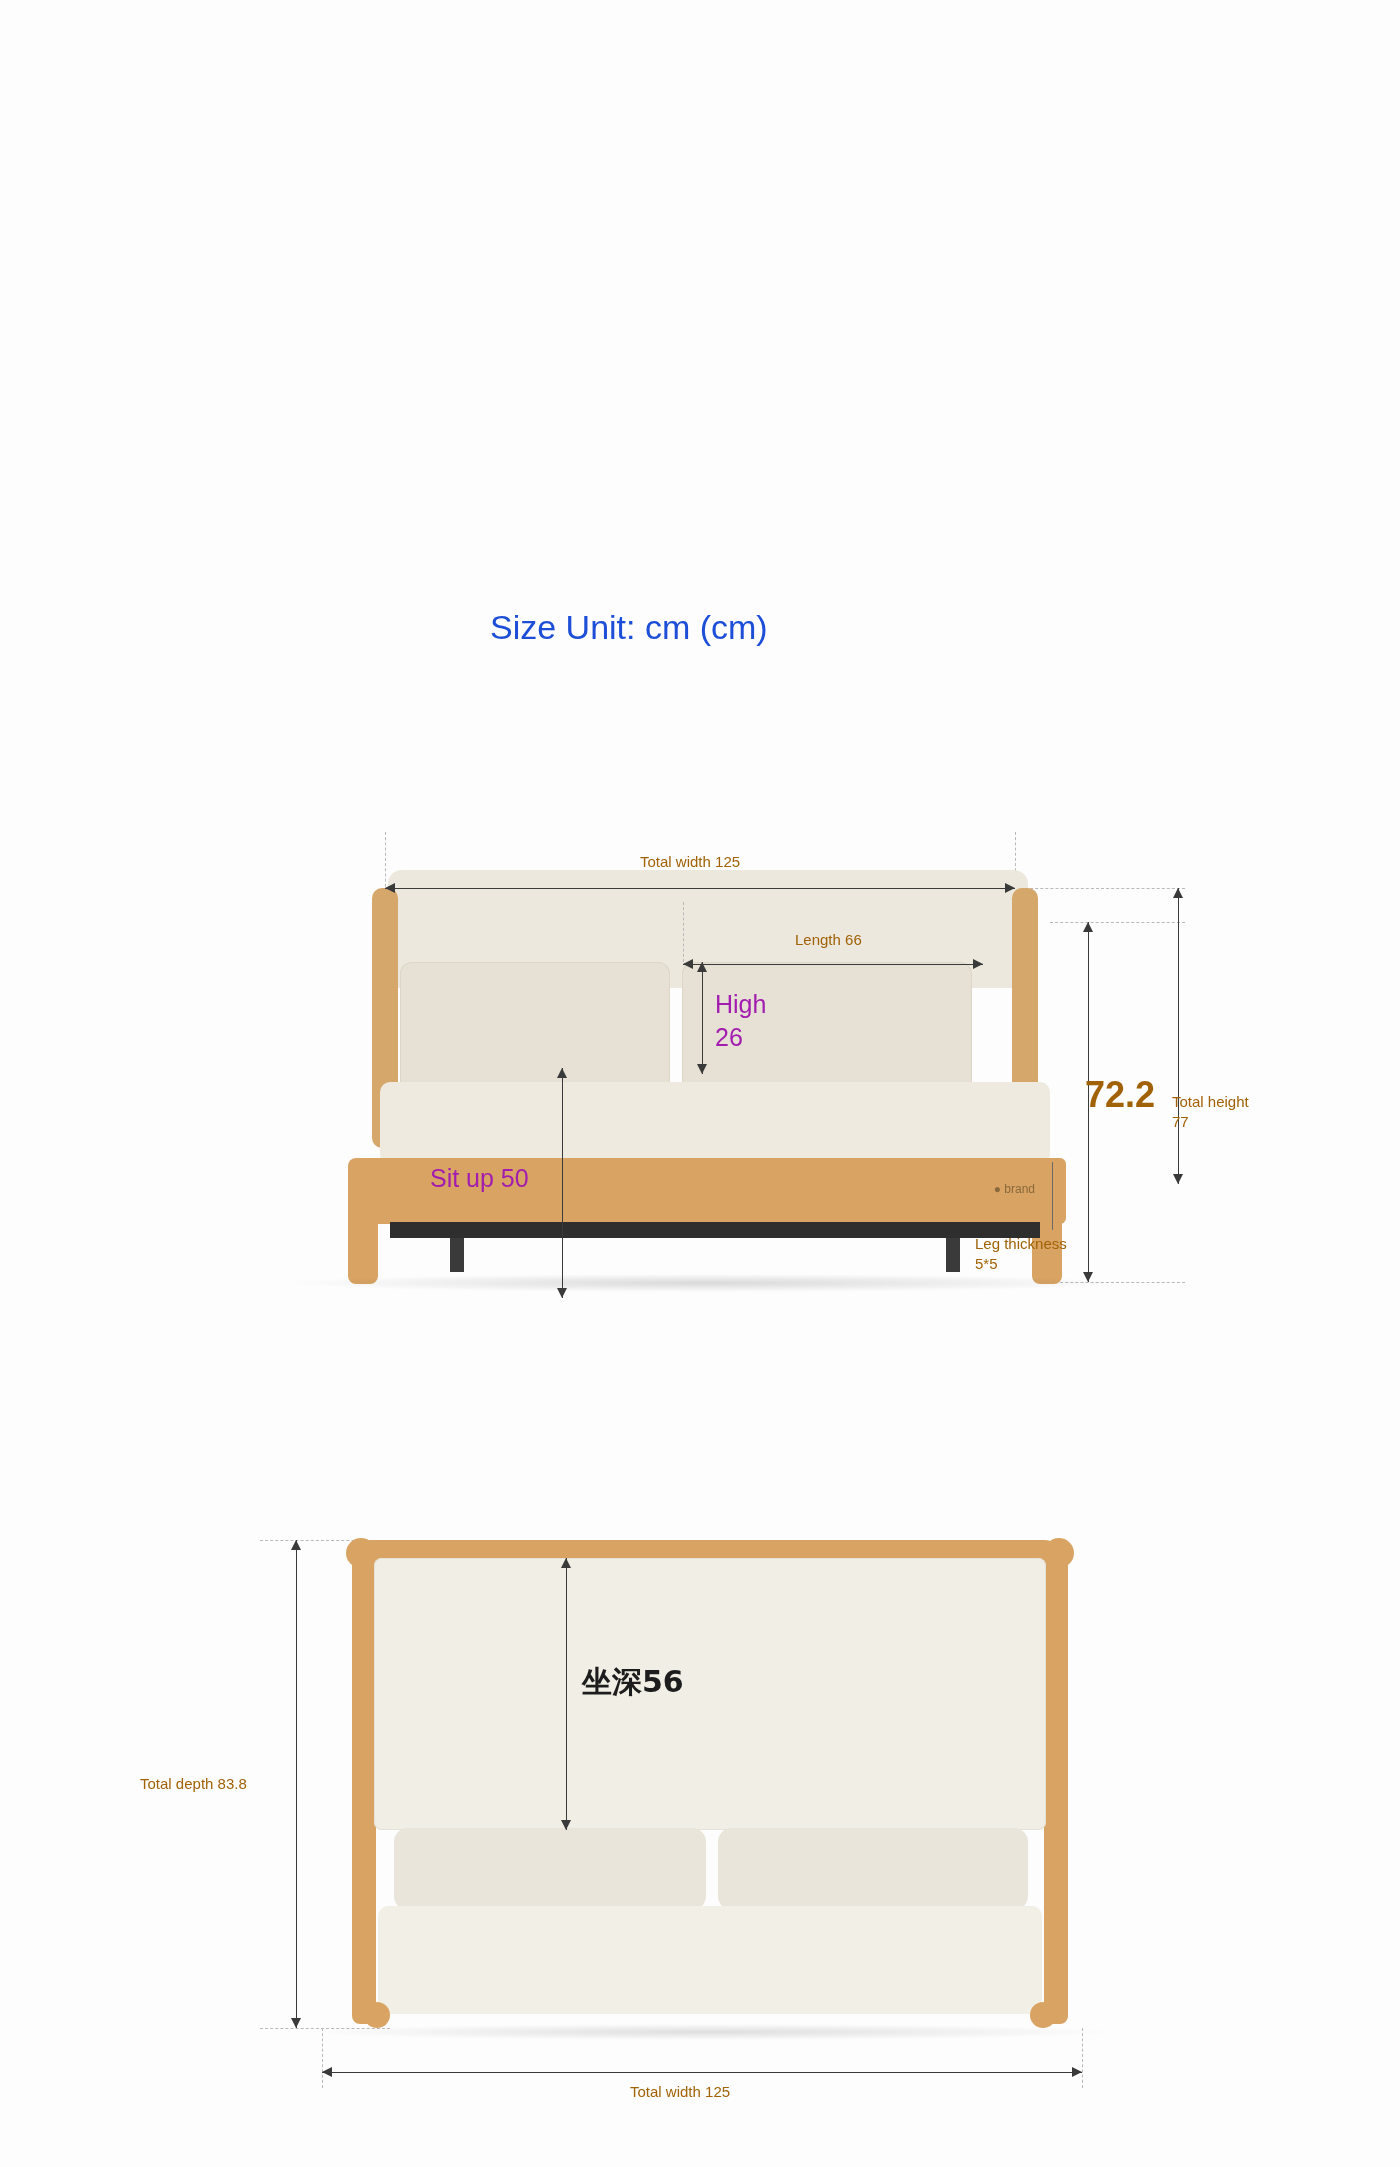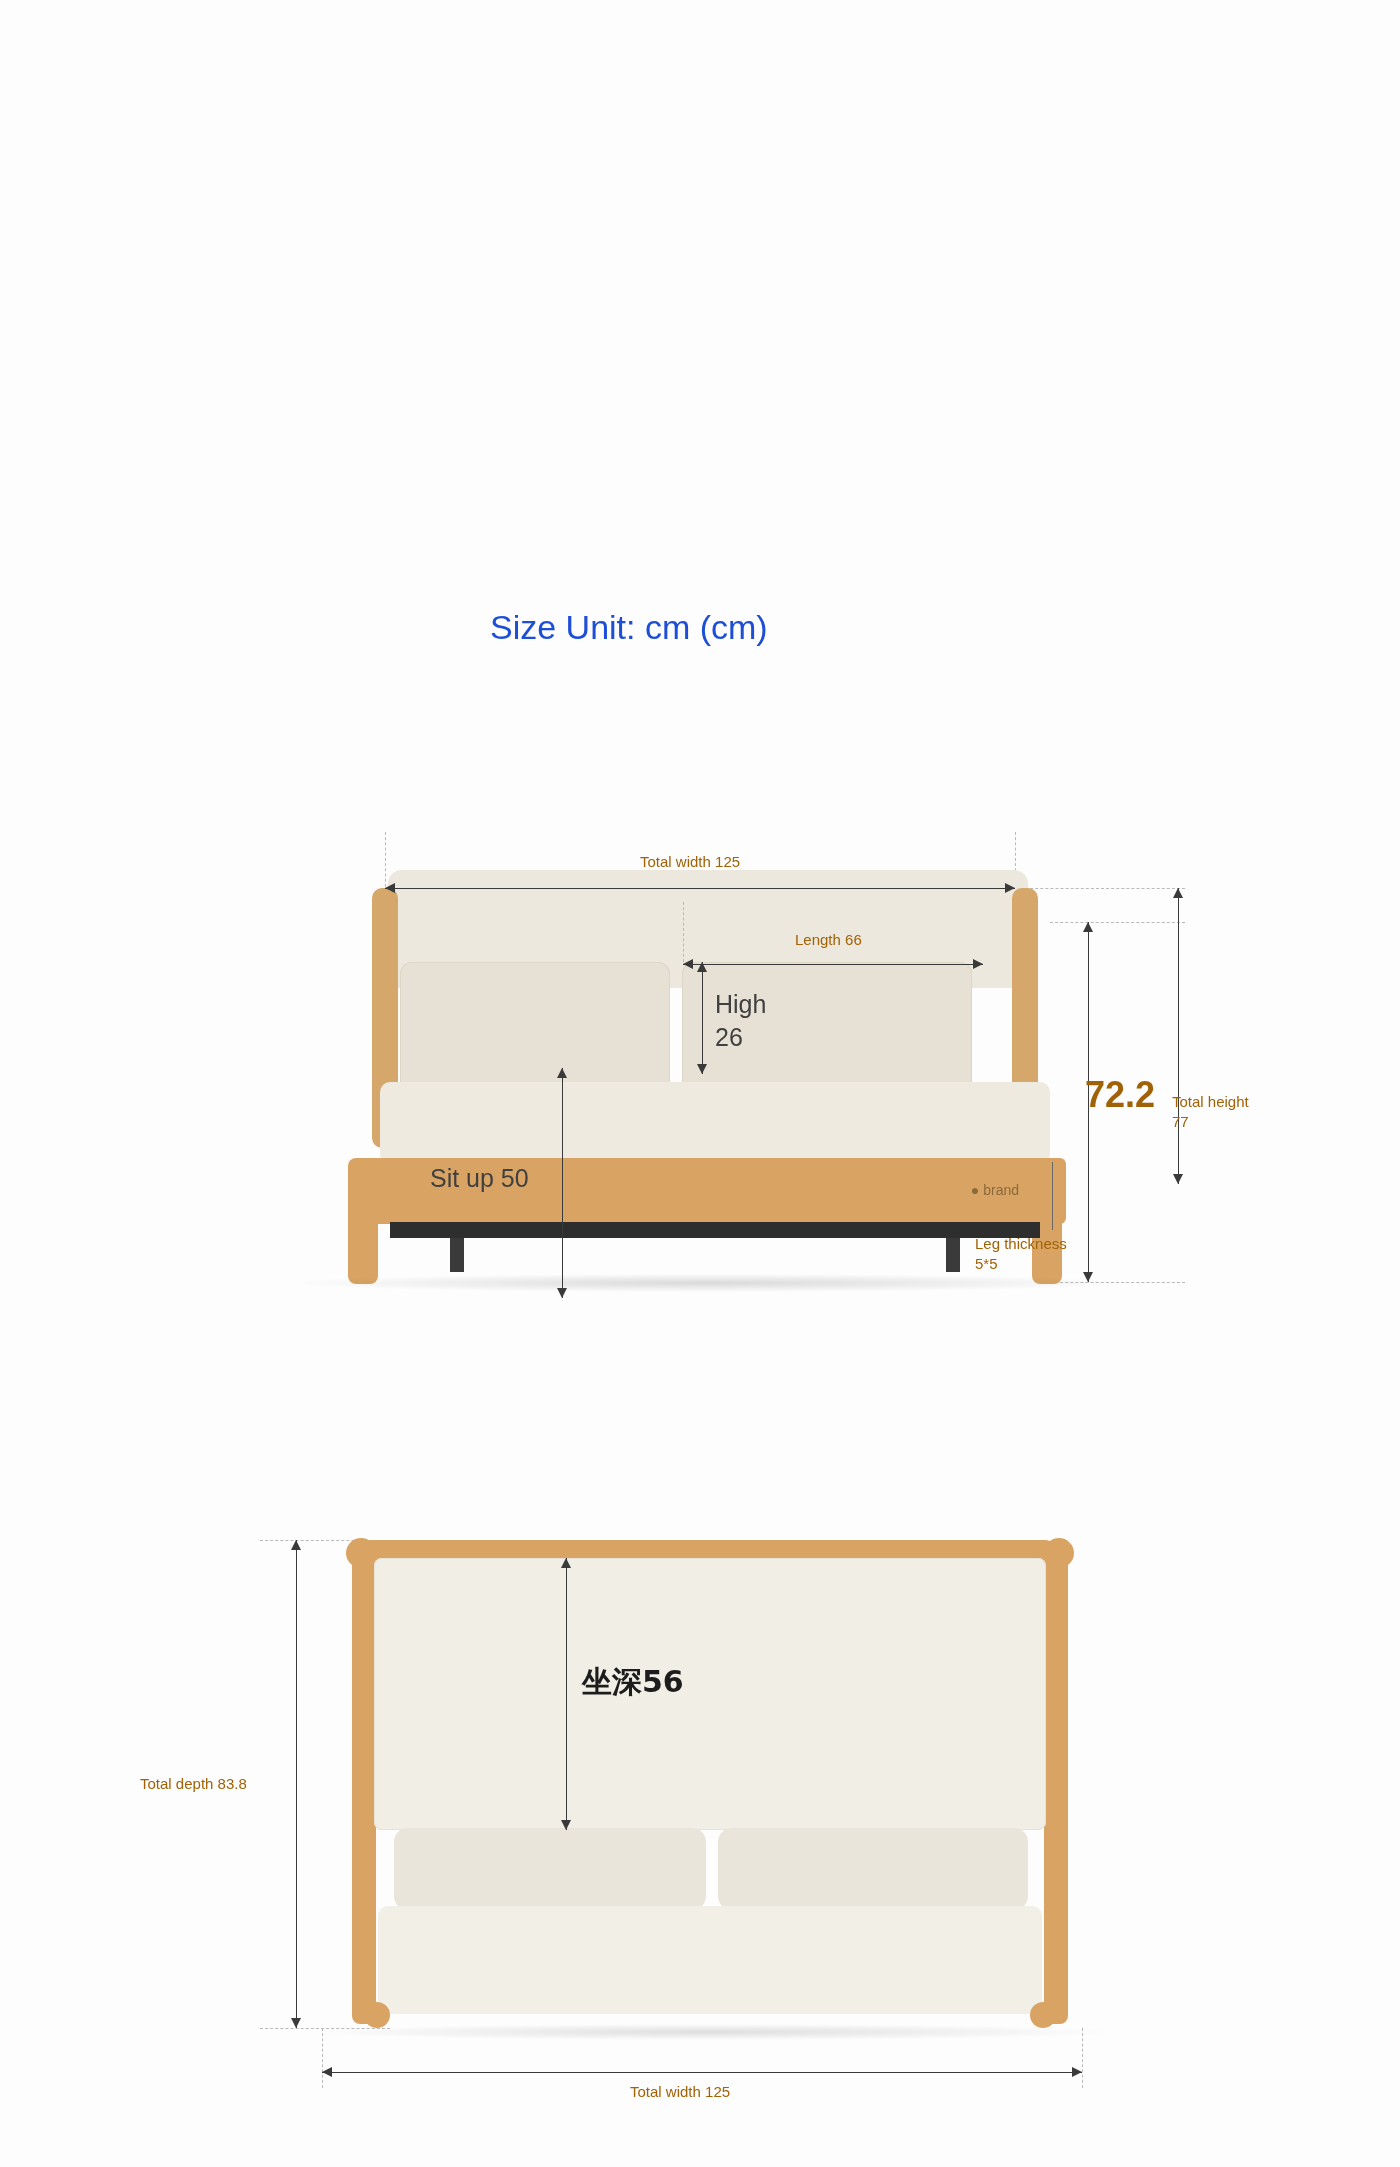--- a/index.html
+++ b/index.html
@@ -77,21 +77,21 @@
     white-space: pre-line;
     line-height: 1.3;
   }
   .dim-label.big {
     font-size: 36px;
     color: #a16207;
     font-weight: 600;
   }
   .dim-label.mid {
     font-size: 25px;
-    color: #404040;
+    color: #a21caf;
   }
   .dim-label.cjk {
     font-size: 30px;
     color: #1d1d1d;
     font-weight: 600;
     font-family: "DejaVu Sans", sans-serif;
   }
   .guide {
     position: absolute;
     border-top: 1px dashed #b9b9b9;
@@ -188,22 +188,22 @@
   }
   .sofa1 .caster-r {
     position: absolute; right: 120px; top: 368px; width: 14px; height: 34px;
     background: #3a3a3a;
   }
   .sofa1 .shadow {
     position: absolute; left: -40px; top: 404px; width: 830px; height: 18px;
     background: radial-gradient(ellipse at center, rgba(0,0,0,0.14), rgba(0,0,0,0) 72%);
   }
   .sofa1 .brandmark {
-    position: absolute; right: 61px; top: 312px;
-    font-size: 14px; color: #8a6a3c;
+    position: absolute; right: 45px; top: 312px;
+    font-size: 12px; color: #8a6a3c;
   }
 
   
   .fig2 { left: 0; top: 1520px; width: 1392px; height: 630px; }
 
   .sofa2 { position: absolute; left: 330px; top: 20px; width: 760px; height: 500px; }
   .sofa2 .topbar {
     position: absolute; left: 28px; top: 0; width: 700px; height: 26px;
     background: #d9a463; border-radius: 13px;
   }

